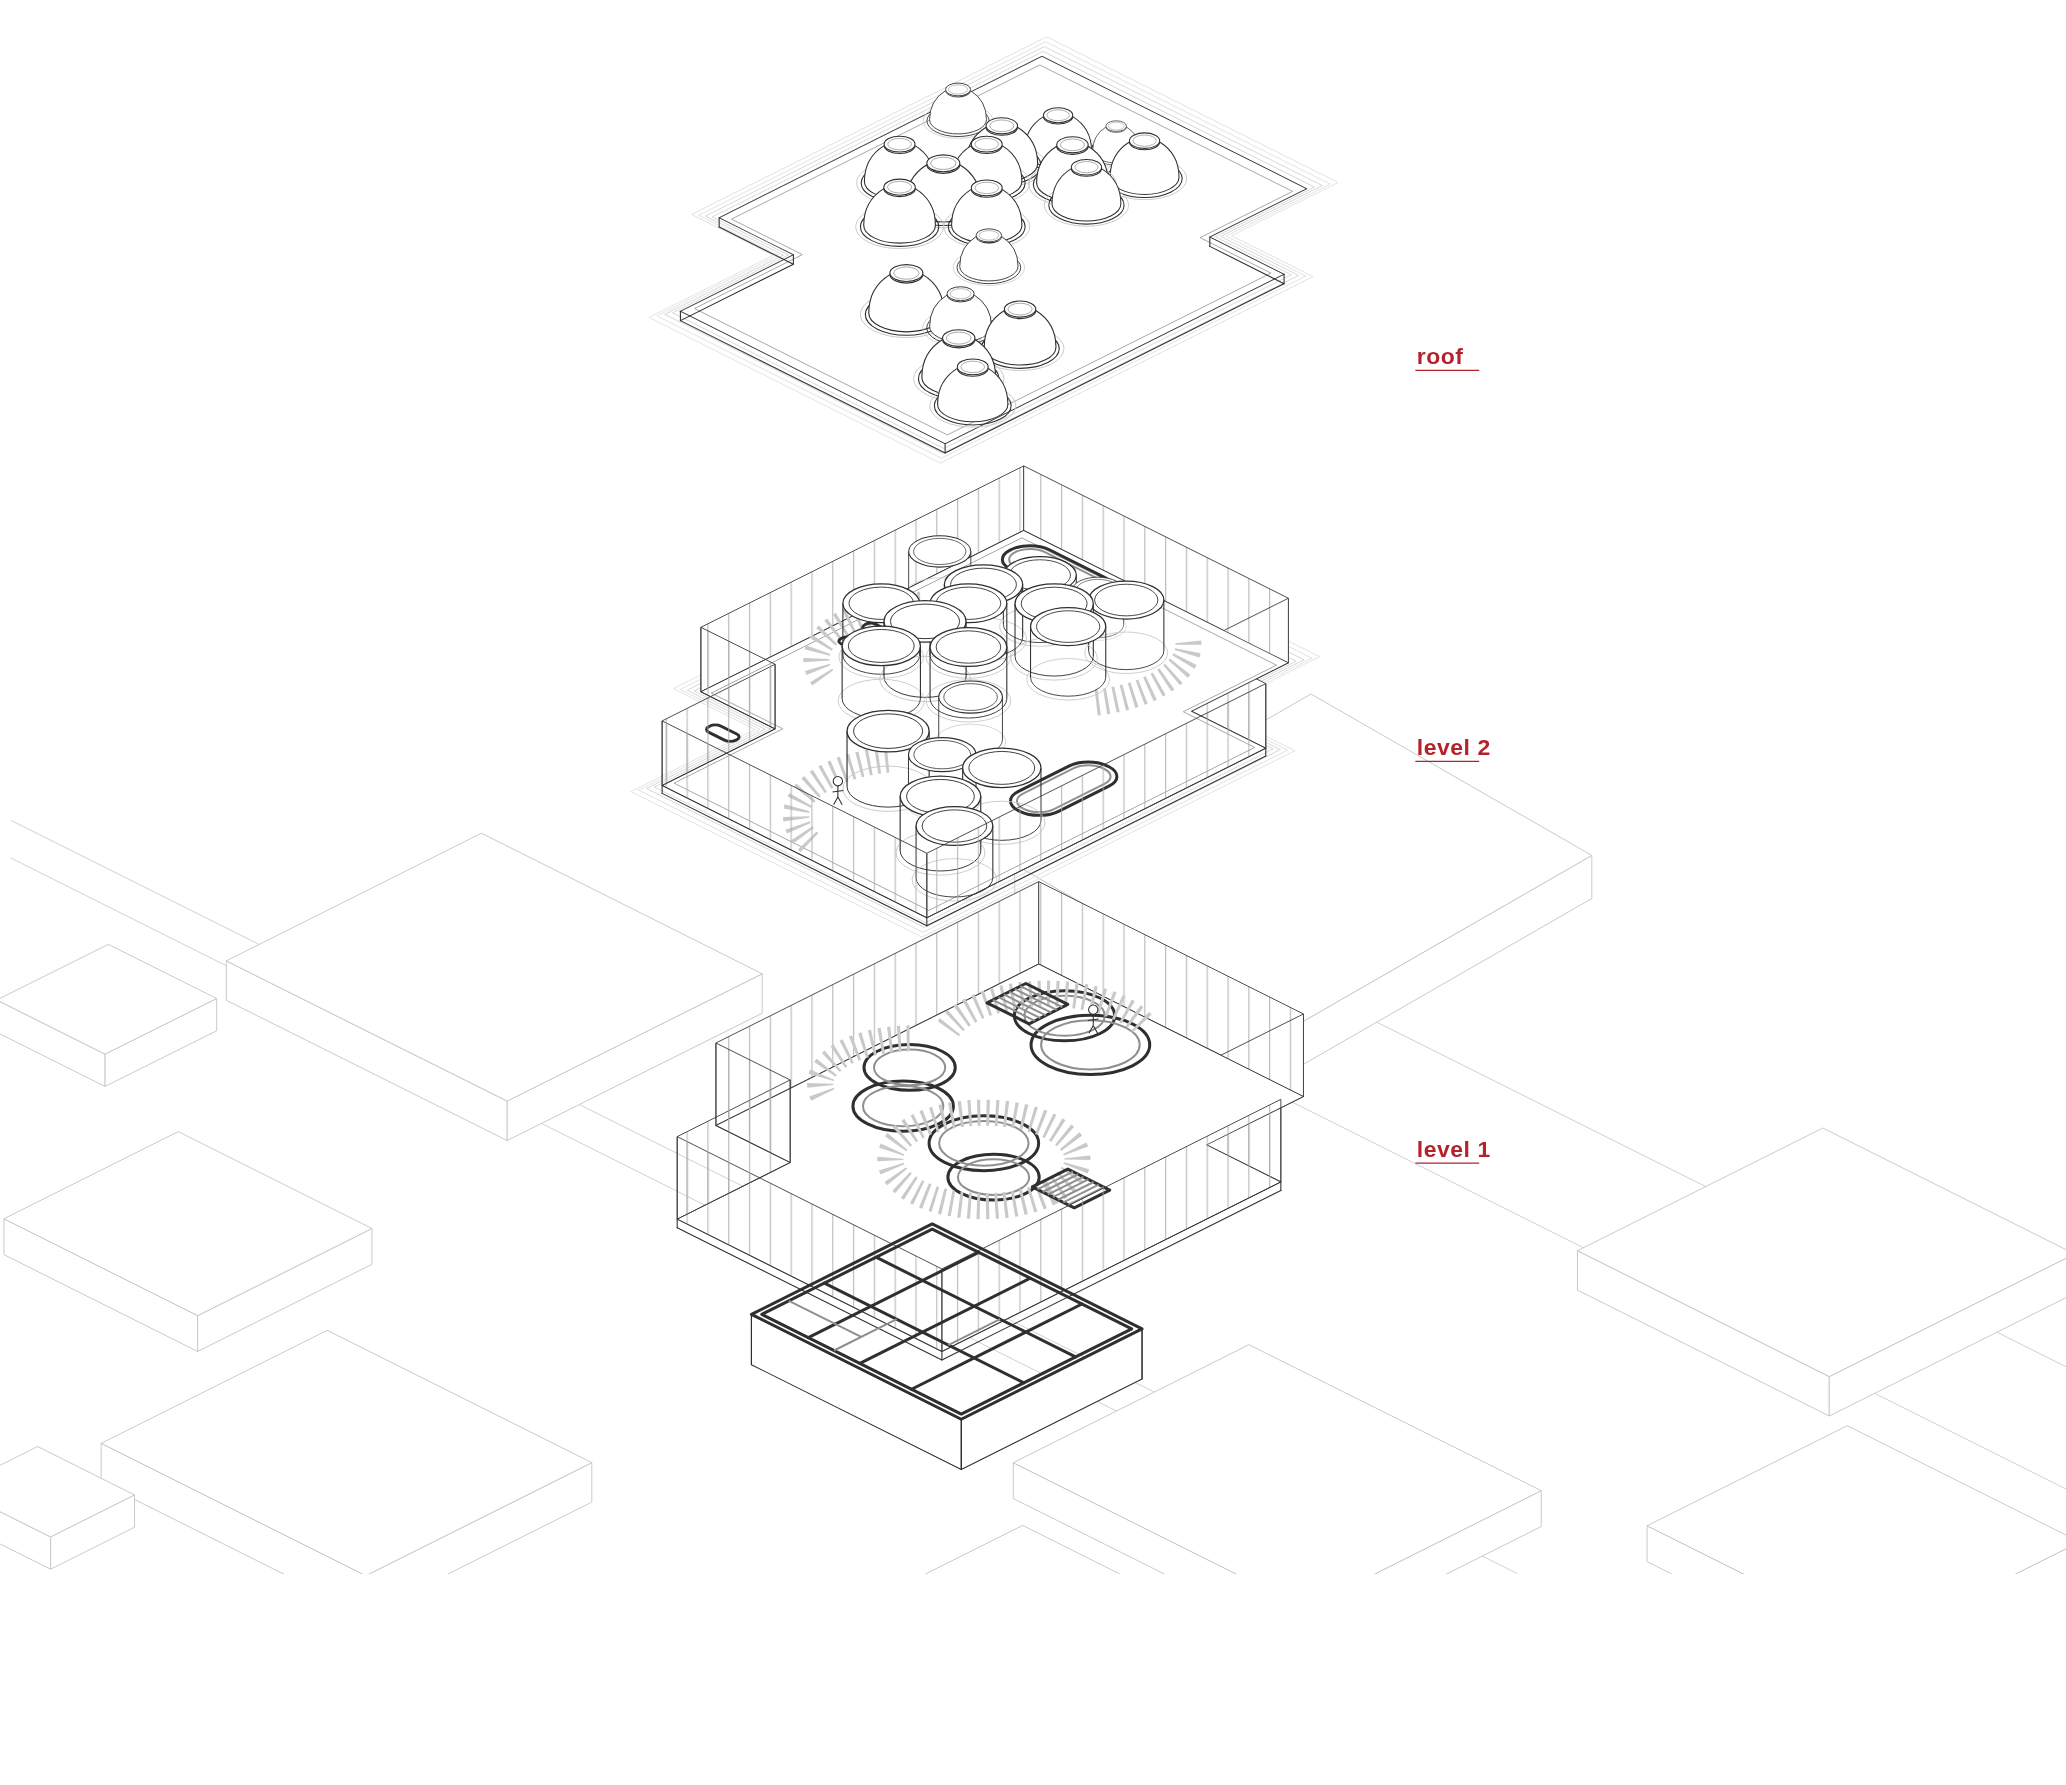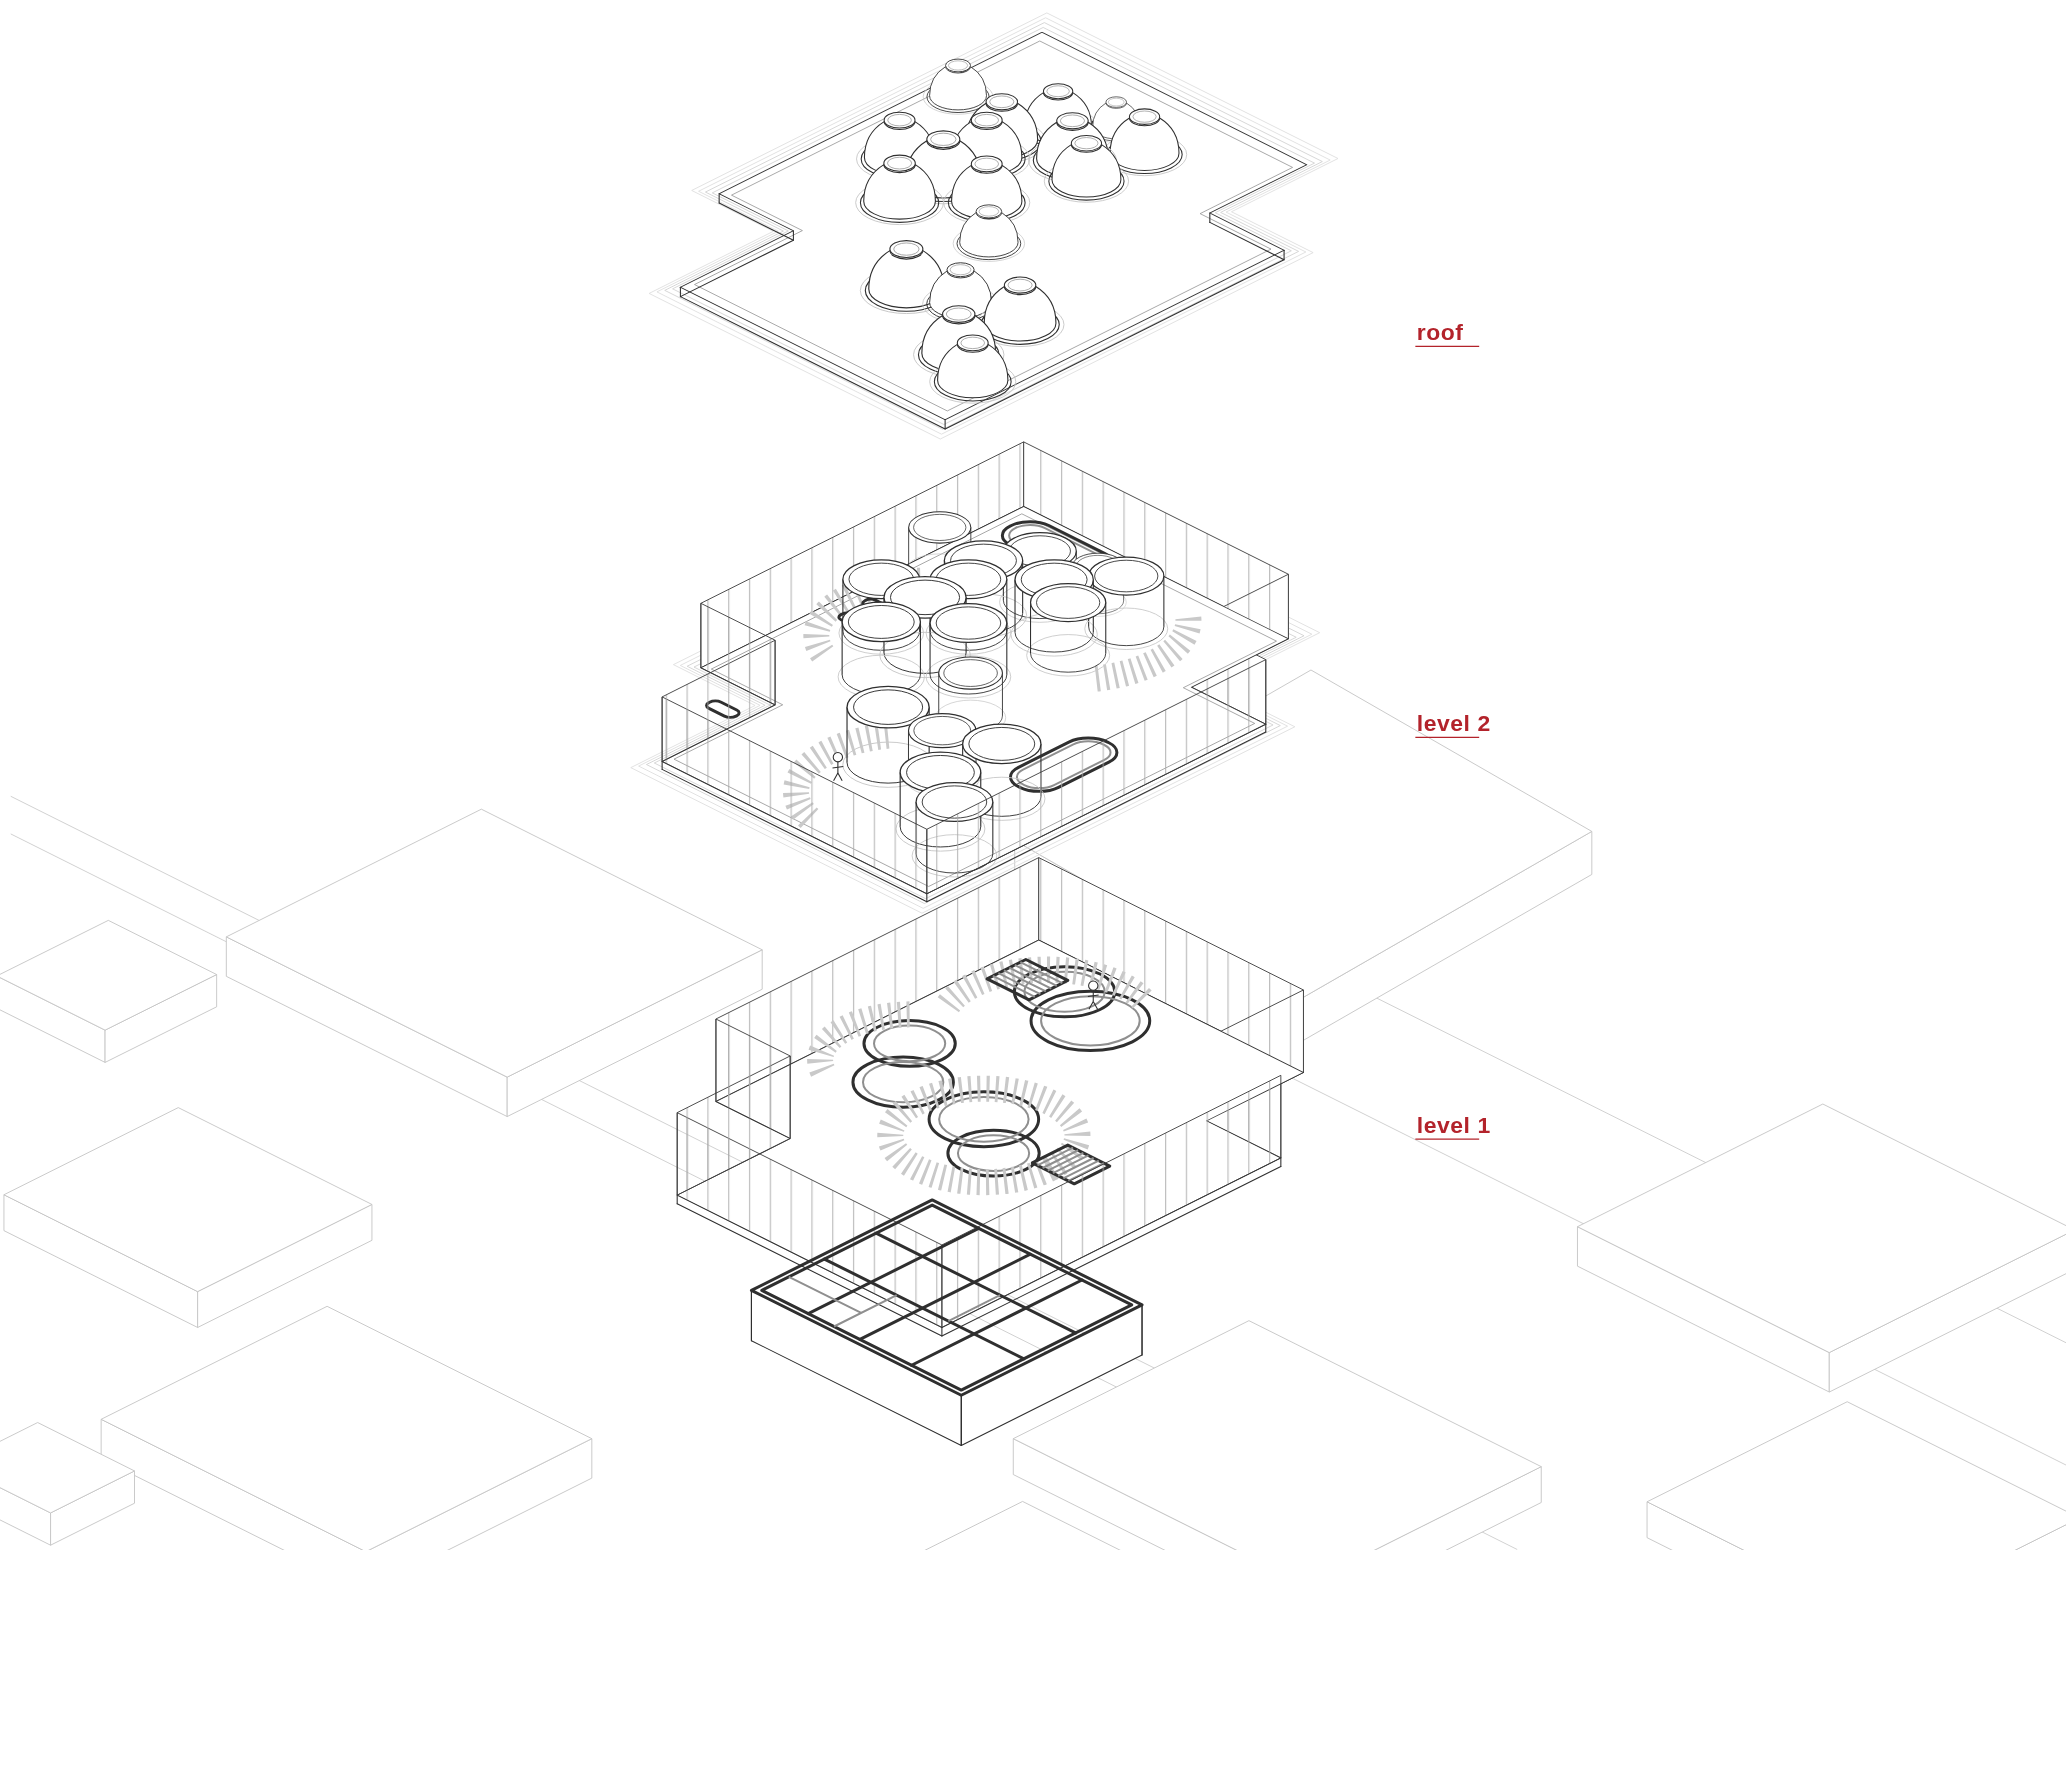--- a/index.html
+++ b/index.html
@@ -1,16 +1,16 @@
 <!DOCTYPE html>
 <html style="font-size:6.6px"><head>
 <meta charset="utf-8">
 <style>
   html,body{margin:0;padding:0;background:#ffffff;}
-  .stage{width:100%;max-width:100%;}
+  .stage{width:100%;max-width:100%;margin-top:24px;}
   svg{display:block;width:100%;height:auto;background:#ffffff;}
   
   .ink{fill:none;stroke:#2f2f2f;stroke-width:3;stroke-linejoin:round;stroke-linecap:round;}
   .inkf{fill:#ffffff;stroke:#2f2f2f;stroke-width:3;stroke-linejoin:round;}
   .mid{fill:none;stroke:#8f8f8f;stroke-width:2;stroke-linejoin:round;}
   .ctx{fill:#ffffff;stroke:#c4c4c4;stroke-width:2.5;stroke-linejoin:round;}
   .street{fill:none;stroke:#cbcbcb;stroke-width:2.5;}
   .skirt{fill:none;stroke:#d0d0d0;stroke-width:2;}
   .skirt2{fill:none;stroke:#dedede;stroke-width:2;}
   .curtain{fill:none;stroke:#c9c9c9;stroke-width:26;stroke-dasharray:3 6;}

